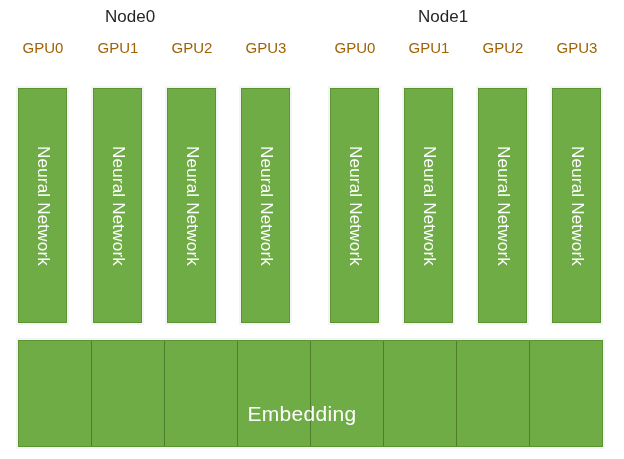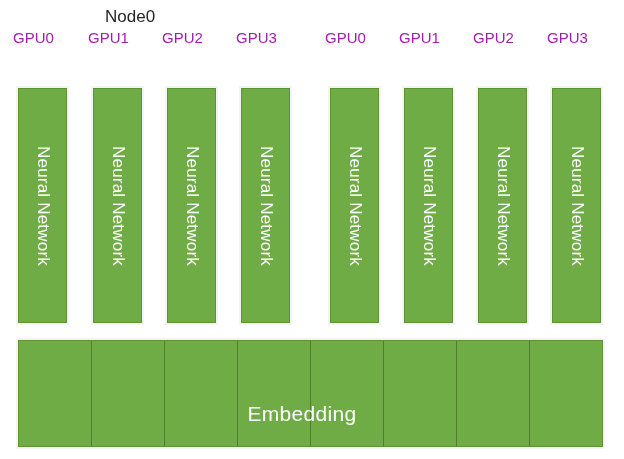--- a/index.html
+++ b/index.html
@@ -30,24 +30,25 @@
     text-align: left;
     line-height: 22px;
     white-space: nowrap;
   }
   #node-title-0 { left: 105px; width: 100px; }
   #node-title-1 { left: 418px; width: 100px; }
 
   
   .gpu-label {
     position: absolute;
-    top: 28px;
+    top: 38px;
     width: 60px;
     font-size: 15px;
-    color: #a21caf;
+    color: #a16207;
+    text-align: center;
     line-height: 20px;
     white-space: nowrap;
   }
 
   
   .nn-bar {
     position: absolute;
     top: 88px;
     width: 49px;
     height: 235px;
@@ -108,20 +109,21 @@
     letter-spacing: 0.3px;
   }
   #embedding-label span { transform: translateX(-10px); }
 </style>
 </head>
 <body>
 
 <div id="diagram">
 
   <div class="node-title" id="node-title-0">Node0</div>
+  <div class="node-title" id="node-title-1">Node1</div>
 
   <div class="gpu-label" style="left:13px;">GPU0</div>
   <div class="gpu-label" style="left:88px;">GPU1</div>
   <div class="gpu-label" style="left:162px;">GPU2</div>
   <div class="gpu-label" style="left:236px;">GPU3</div>
 
   <div class="gpu-label" style="left:325px;">GPU0</div>
   <div class="gpu-label" style="left:399px;">GPU1</div>
   <div class="gpu-label" style="left:473px;">GPU2</div>
   <div class="gpu-label" style="left:547px;">GPU3</div>

